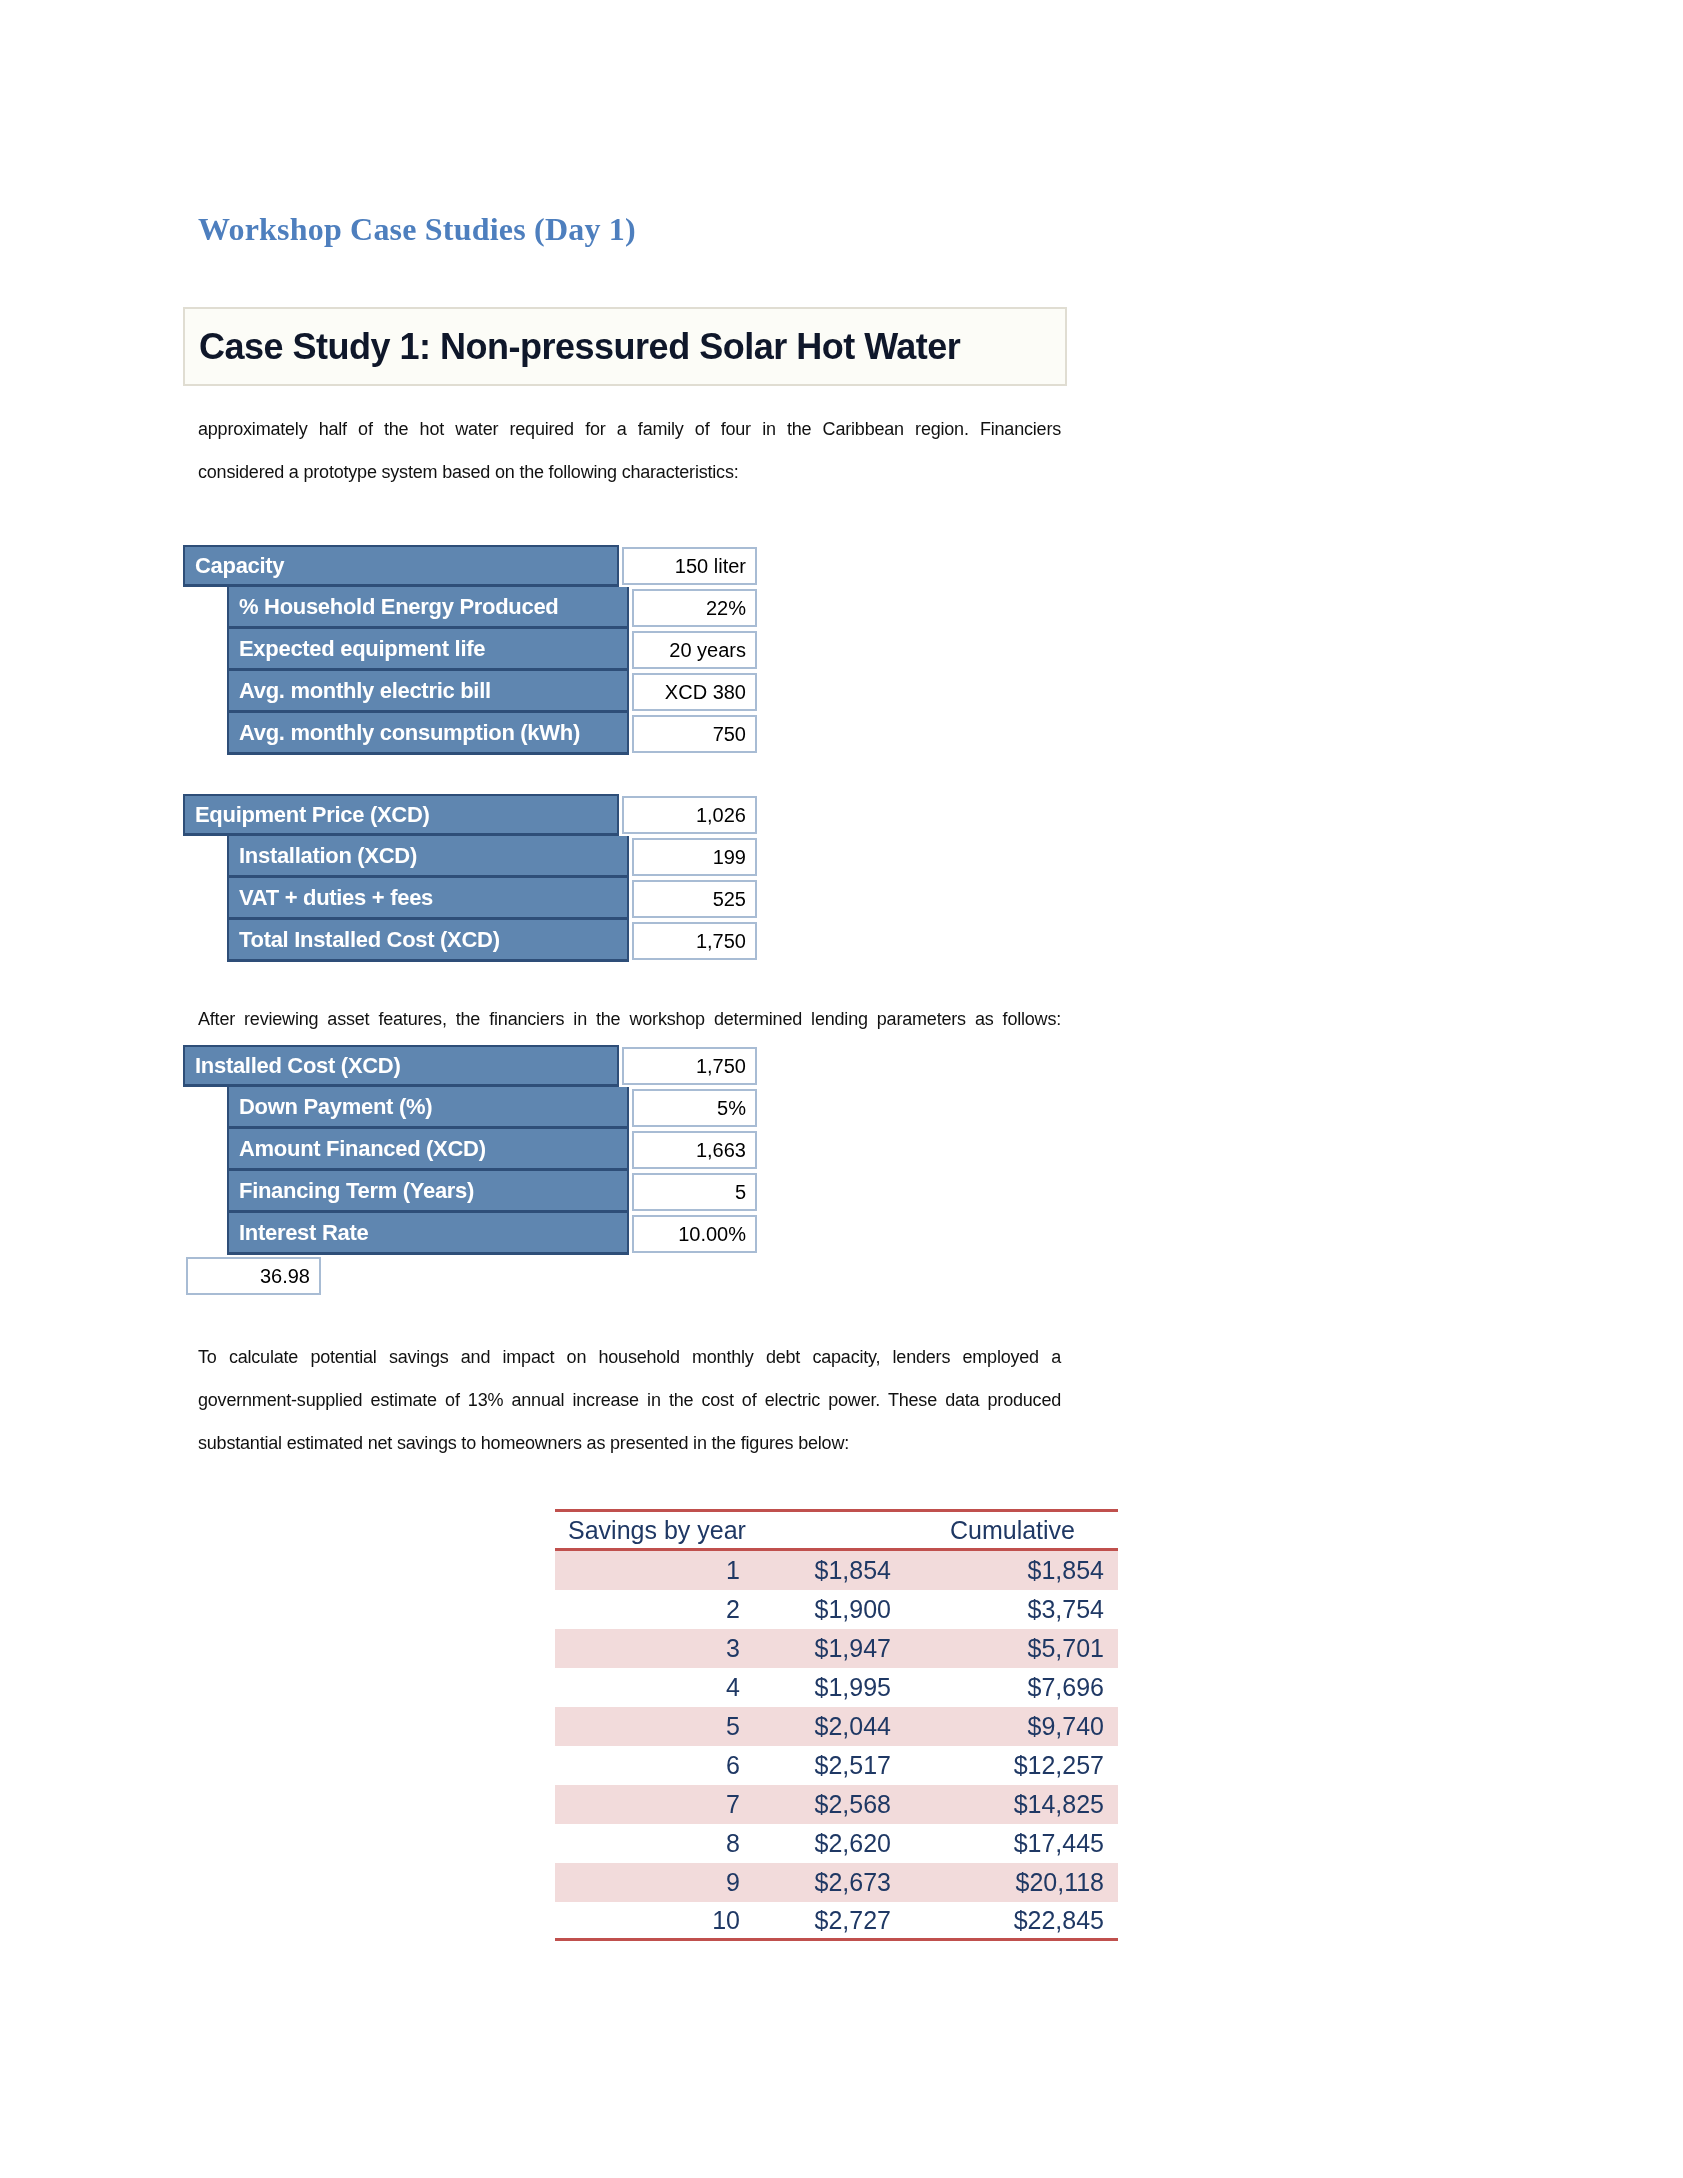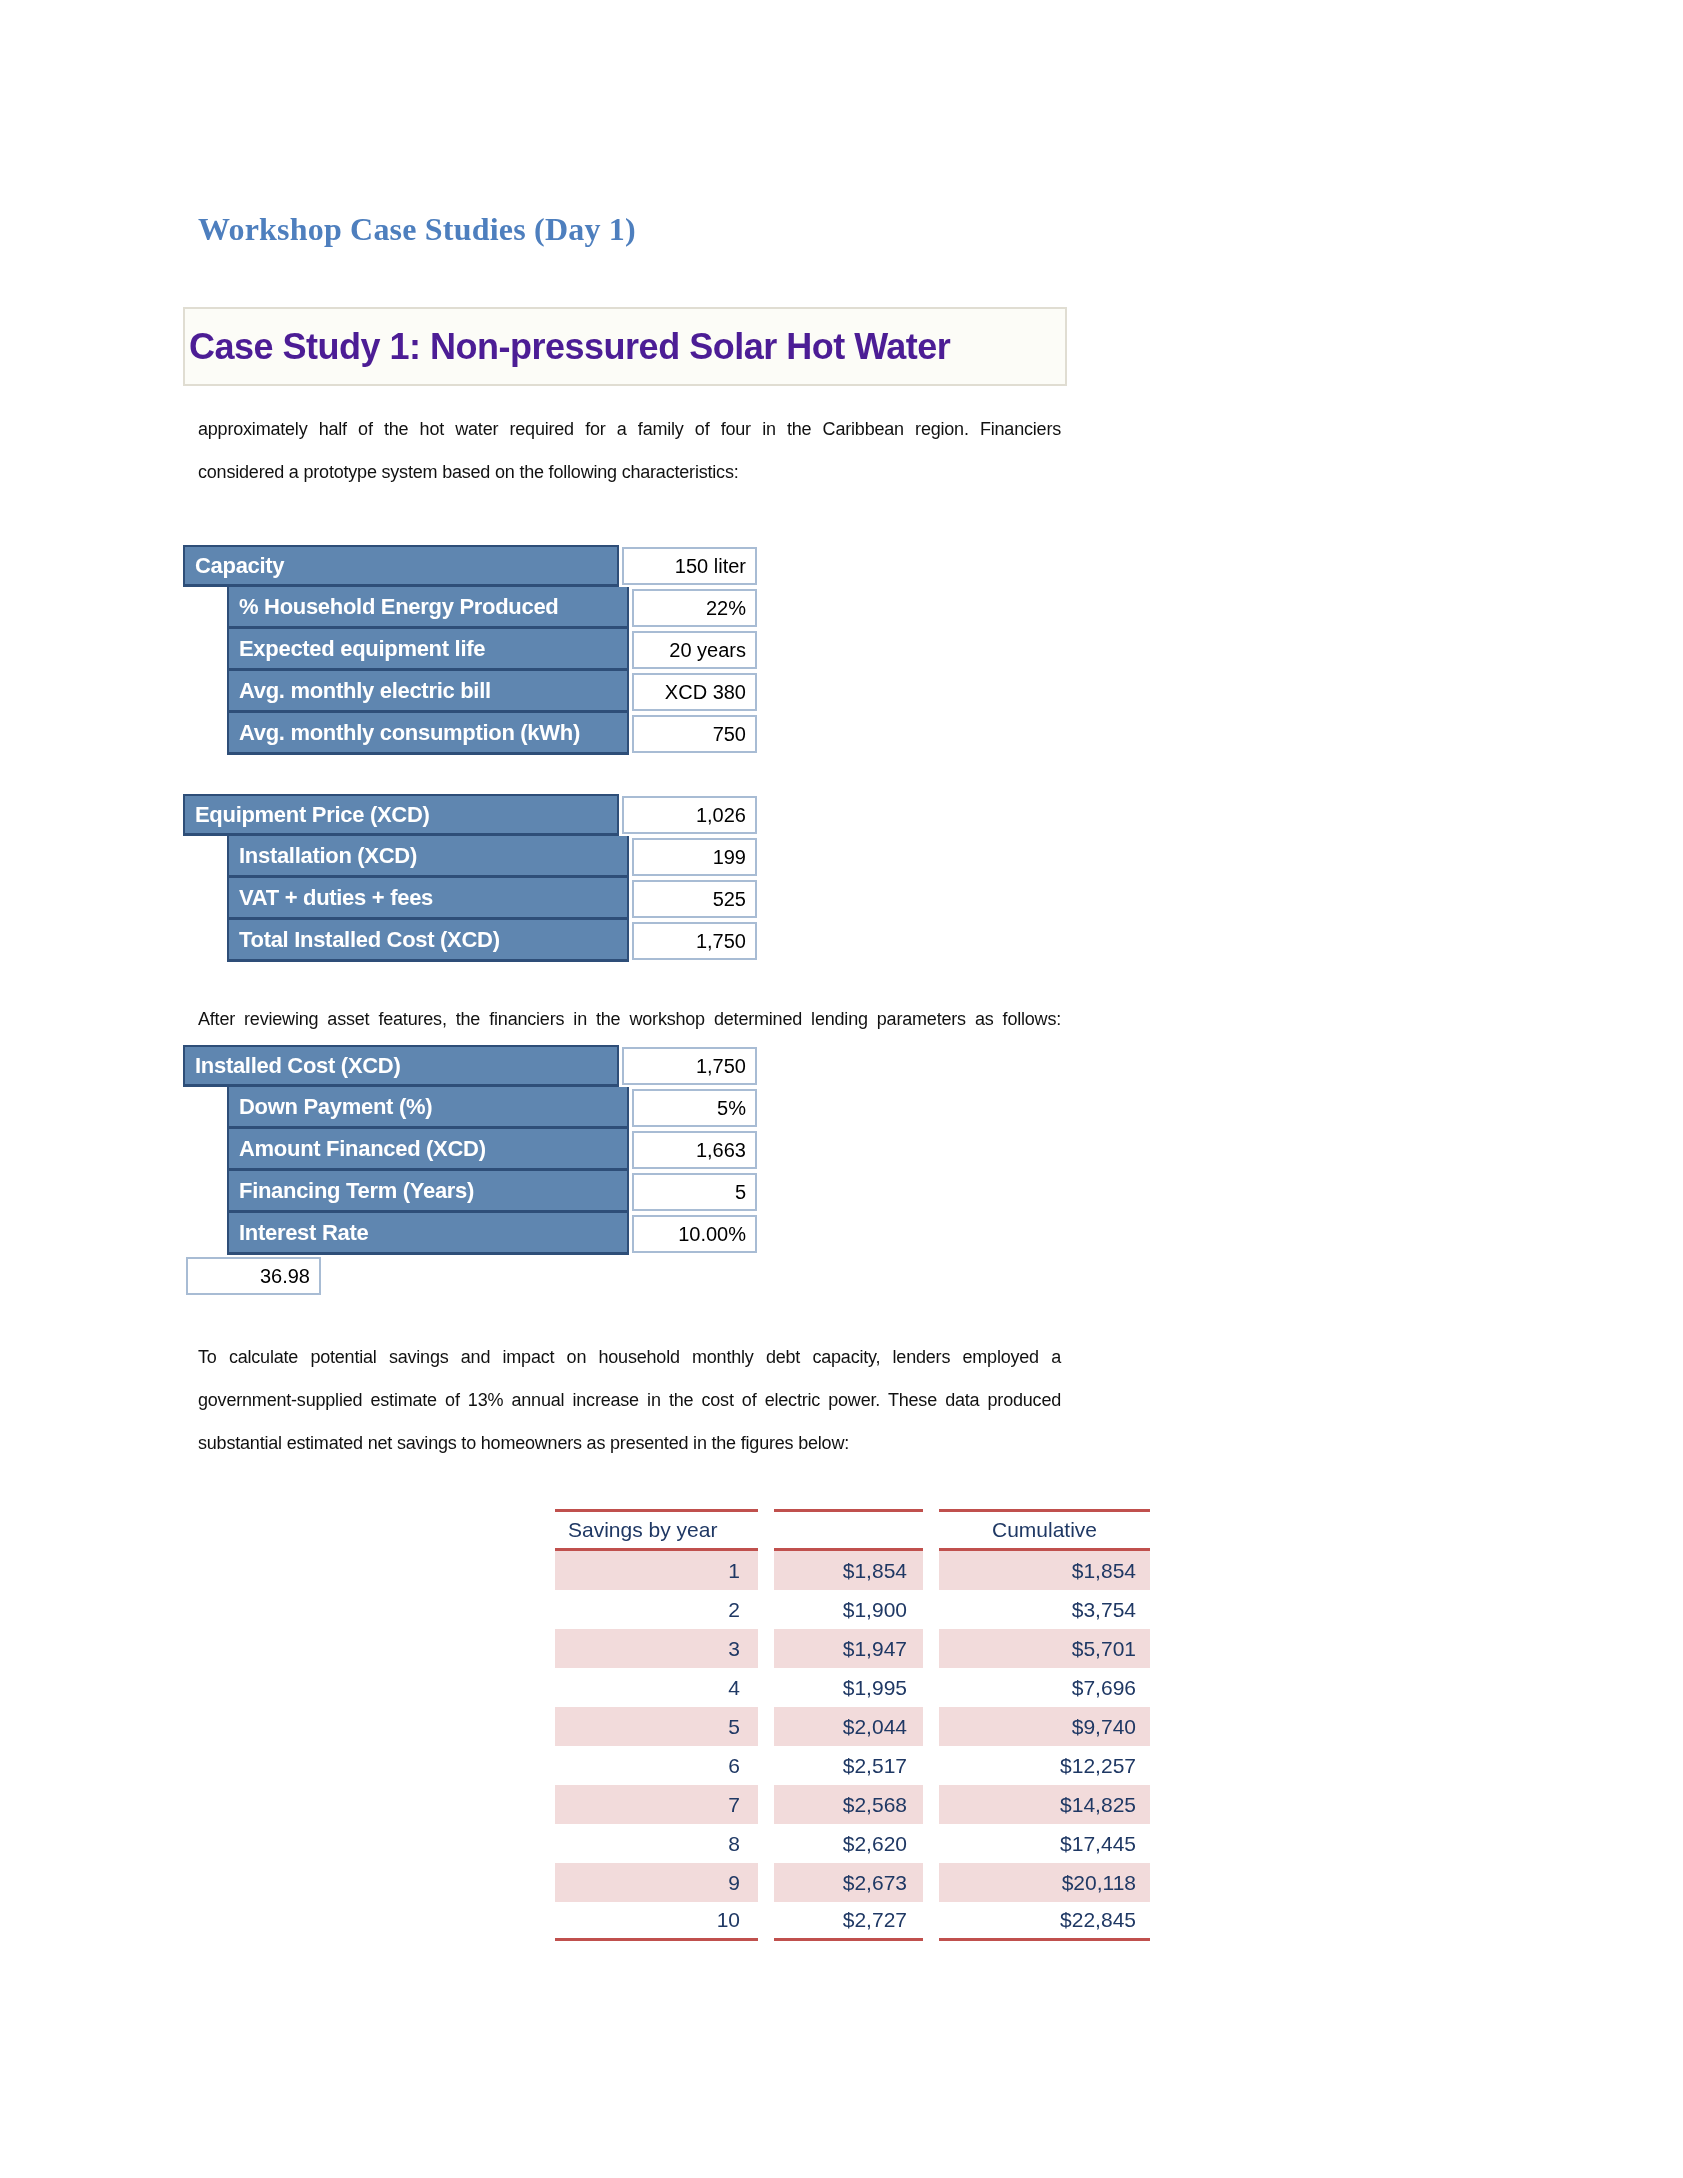--- a/index.html
+++ b/index.html
@@ -13,22 +13,22 @@
   .doc-heading {
     position:absolute; left:198px; top:208px; width:891px;
     font-family:"Liberation Serif", serif; font-weight:bold;
     font-size:32px; line-height:42px; color:#4e7fbe; letter-spacing:0.2px;
   }
   .case-box {
     position:absolute; left:183px; top:307px; width:884px; height:79px;
     background:#fcfcf7; border:2px solid #e0ddd2; display:flex; align-items:center;
   }
   .case-title {
-    padding-left:4px; font-weight:bold; font-size:36px; letter-spacing:-0.5px;
-    color:#4c1d95;
+    padding-left:14px; font-weight:bold; font-size:36px; letter-spacing:-0.5px;
+    color:#0f172a;
   }
 
   
   .para { position:absolute; left:198px; width:863px; font-size:18px; letter-spacing:-0.2px; color:#111; }
   .para .pline { height:43px; line-height:43px; white-space:normal; }
   .jline { text-align:justify; text-align-last:justify; }
   .lline { text-align:left; }
   .p1 { top:408px; }
   .p2 { top:998px; }
   .p3 { top:1336px; }
@@ -48,23 +48,23 @@
     font-size:20px; display:flex; align-items:center; justify-content:flex-end;
     padding-right:9px;
   }
   .t1 { top:545px; }
   .t2 { top:794px; }
   .t3 { top:1045px; }
 
   
   .stable {
     position:absolute; left:555px; top:1509px; width:570px;
-    display:grid; grid-template-columns:203px 149px 211px; column-gap:16px;
+    display:grid; grid-template-columns:203px 149px 211px; column-gap:0;
     grid-template-rows:42px repeat(10, 39px);
-    font-size:21px; color:#1f3864;
+    font-size:25px; color:#1f3864;
   }
   .scell { display:flex; align-items:center; }
   .sh { border-top:3px solid #c0504d; border-bottom:3px solid #c0504d; background:#ffffff; }
   .sh.h1 { justify-content:flex-start; padding-left:13px; }
   .sh.h3 { justify-content:center; }
   .sc1 { justify-content:flex-end; padding-right:18px; }
   .sc2 { justify-content:flex-end; padding-right:16px; }
   .sc3 { justify-content:flex-end; padding-right:14px; }
   .rodd  { background:#f2dbdb; }
   .reven { background:#ffffff; }

